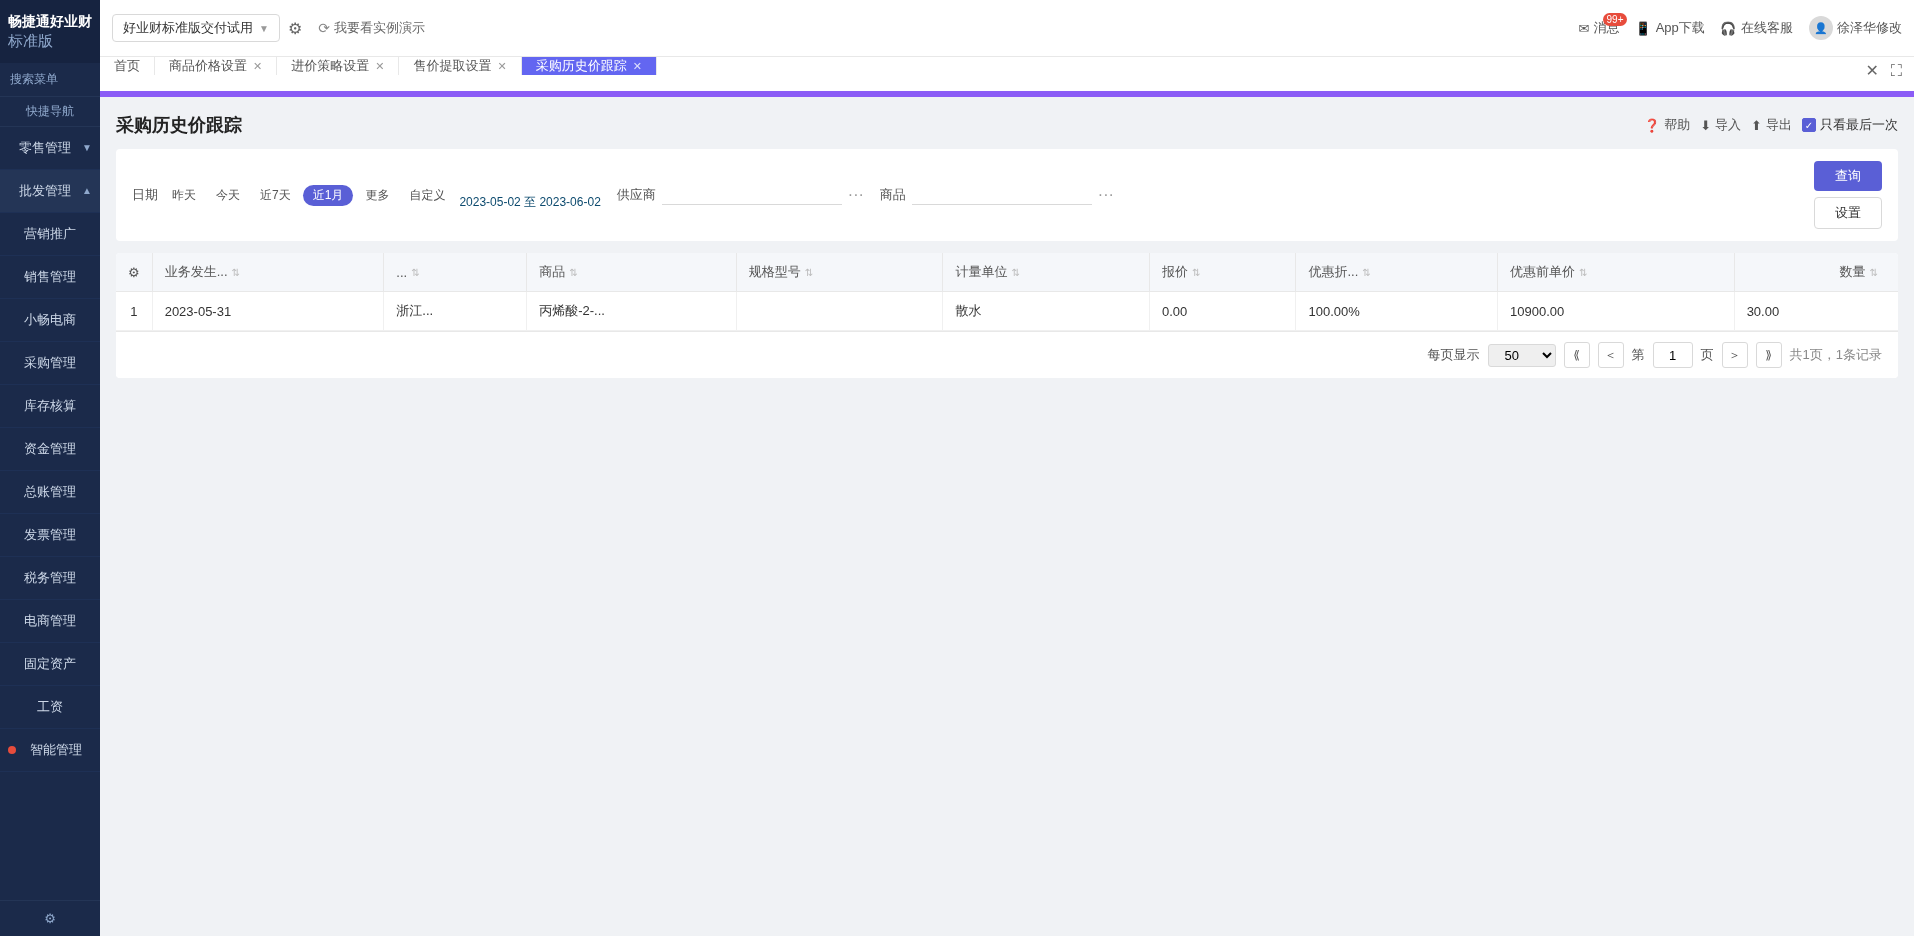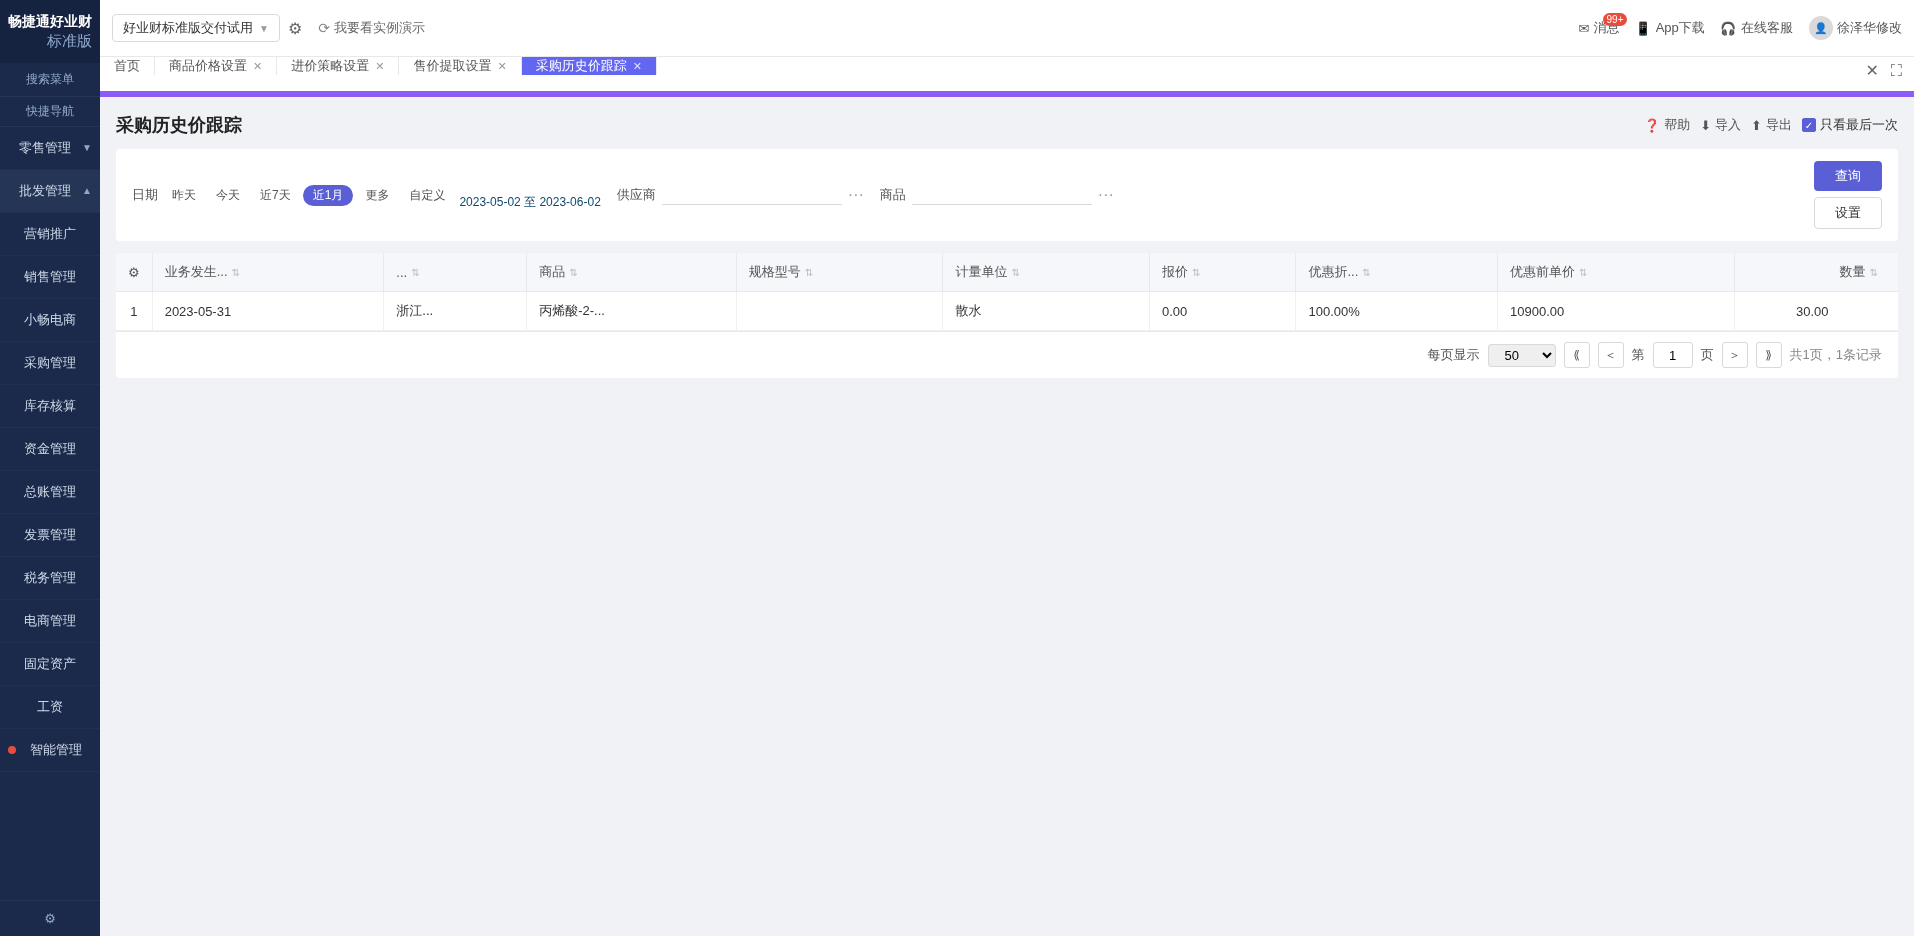--- a/index.html
+++ b/index.html
@@ -1,23 +1,23 @@
 <!DOCTYPE html>
 <html><head>
   <meta charset="utf-8">
   <style>
     * { margin: 0; padding: 0; box-sizing: border-box; }
     body { font-family: "Microsoft YaHei", "PingFang SC", sans-serif; font-size: 13px; background: #f0f2f5; color: #333; display: flex; height: 936px; overflow: hidden; }
 
     
     .sidebar { width: 100px; background: #1b2a4a; color: #cdd8e8; display: flex; flex-direction: column; flex-shrink: 0; height: 100%; }
-    .sidebar-logo { padding: 12px 8px; background: #162340; display: flex; flex-direction: column; align-items: flex-end; justify-content: center; min-height: 58px; }
+    .sidebar-logo { padding: 12px 8px; background: #162340; display: flex; flex-direction: column; align-items: flex-start; justify-content: center; min-height: 58px; }
     .sidebar-logo-text { font-size: 14px; color: #fff; font-weight: bold; line-height: 1.4; text-align: center; }
     .sidebar-logo-sub { font-size: 15px; color: #8fa8cc; }
-    .sidebar-search { padding: 8px 10px; font-size: 12px; color: #8fa8cc; cursor: pointer; border-bottom: 1px solid #243556; text-align: center; }
+    .sidebar-search { padding: 8px 10px; font-size: 12px; color: #8fa8cc; cursor: pointer; border-bottom: 1px solid #243556; }
     .sidebar-nav { padding: 6px 10px; font-size: 12px; color: #8fa8cc; cursor: pointer; text-align: center; border-bottom: 1px solid #243556; }
     .sidebar-item { padding: 12px 8px; text-align: center; cursor: pointer; color: #cdd8e8; font-size: 13px; border-bottom: 1px solid #1e3055; display: flex; align-items: center; justify-content: space-between; }
     .sidebar-item.active { background: #243556; }
     .sidebar-item .item-label { flex: 1; text-align: center; }
     .sidebar-item .arrow { font-size: 10px; color: #8fa8cc; }
     .sidebar-item .dot { width: 8px; height: 8px; background: #e74c3c; border-radius: 50%; display: inline-block; margin-right: 4px; }
     .sidebar-bottom { margin-top: auto; padding: 10px 8px; text-align: center; color: #8fa8cc; cursor: pointer; border-top: 1px solid #243556; }
 
     
     .main { flex: 1; display: flex; flex-direction: column; overflow: hidden; background: #f0f2f5; }
@@ -333,21 +333,21 @@
           <tr>
             <td style="text-align:center;">1</td>
             <td>2023-05-31</td>
             <td>浙江...</td>
             <td>丙烯酸-2-...</td>
             <td></td>
             <td>散水</td>
             <td>0.00</td>
             <td>100.00%</td>
             <td>10900.00</td>
-            <td style="text-align:center;padding-right:20px;">30.00</td>
+            <td style="text-align:left;padding-right:20px;">30.00</td>
           </tr>
         </tbody>
       </table>
 
       <div class="pagination">
         <span>每页显示</span>
         <select class="page-size-select">
           <option>50</option>
           <option>10</option>
           <option>20</option>

